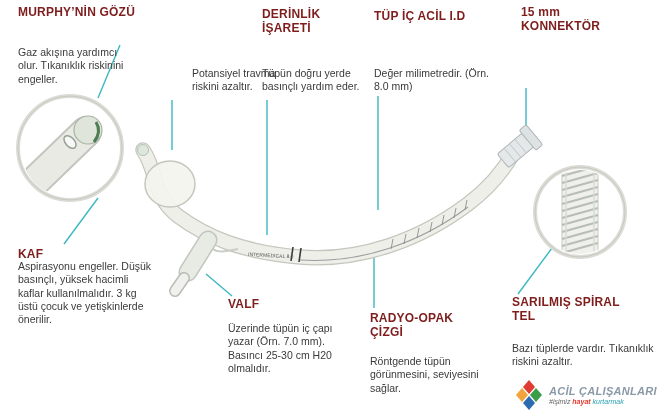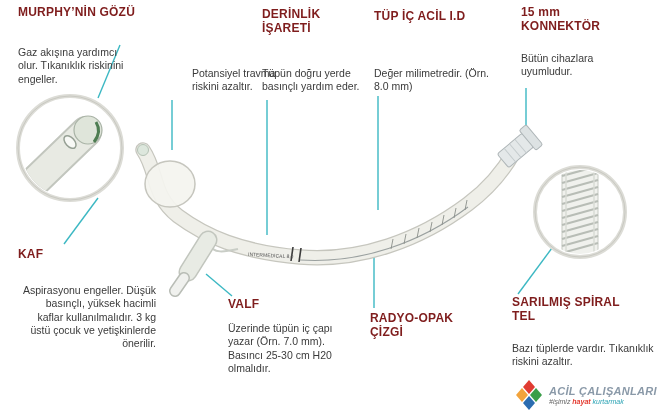--- a/index.html
+++ b/index.html
@@ -20,21 +20,21 @@
   .t-valf   { left:228px; top:298px; width:100px; }
   .t-radio  { left:370px; top:312px; width:112px; }
   .t-spiral { left:512px; top:296px; width:128px; }
 
   
   .d-murphy { left:18px;  top:46px;  width:120px; }
   .d-soft   { left:168px; top:67px;  width:92px;margin-left:24px;  }
   .d-depth  { left:262px; top:67px;  width:102px; }
   .d-id     { left:374px; top:67px;  width:126px; }
   .d-conn   { left:521px; top:52px;  width:112px; }
-  .d-kaf    { left:18px;  top:284px; width:138px;text-align:right; }
+  .d-kaf    { left:18px;  top:260px; width:138px; }
   .d-valf   { left:228px; top:322px; width:118px; }
   .d-radio  { left:370px; top:355px; width:118px; }
   .d-spiral { left:512px; top:342px; width:150px; }
 
   .logo { position:absolute; left:514px; top:379px; display:flex; align-items:center; gap:5px; }
   .logo-text { display:flex; flex-direction:column; line-height:1.1; }
   .logo-name { font-size:11px; font-weight:700; color:#8a99a8; letter-spacing:.3px; font-style:italic; }
   .logo-tag  { font-size:7px; font-style:italic; color:#666; margin-top:1px; }
   .logo-tag .hl  { color:#e4392e; font-weight:700; }
   .logo-tag .tl  { color:#2ba3b4; }
@@ -150,29 +150,29 @@
 
   <p class="desc  d-soft">Potansiyel travma riskini azaltır.</p>
 
   <h3 class="title t-depth">DERİNLİK İŞARETİ</h3>
   <p class="desc  d-depth">Tüpün doğru yerde basınçlı yardım eder.</p>
 
   <h3 class="title t-id">TÜP İÇ ACİL I.D</h3>
   <p class="desc  d-id">Değer milimetredir. (Örn. 8.0 mm)</p>
 
   <h3 class="title t-conn">15 mm KONNEKTÖR</h3>
-  <p class="desc  d-conn">Bütün cihazlara uyumludur.</p>
 
   <h3 class="title t-kaf">KAF</h3>
   <p class="desc  d-kaf">Aspirasyonu engeller. Düşük basınçlı, yüksek hacimli kaflar kullanılmalıdır. 3 kg üstü çocuk ve yetişkinlerde önerilir.</p>
 
   <h3 class="title t-valf">VALF</h3>
   <p class="desc  d-valf">Üzerinde tüpün iç çapı yazar (Örn. 7.0 mm). Basıncı 25-30 cm H20 olmalıdır.</p>
 
   <h3 class="title t-radio">RADYO-OPAK ÇİZGİ</h3>
+  <p class="desc  d-radio">Röntgende tüpün görünmesini, seviyesini sağlar.</p>
 
   <h3 class="title t-spiral">SARILMIŞ SPİRAL TEL</h3>
   <p class="desc  d-spiral">Bazı tüplerde vardır. Tıkanıklık riskini azaltır.</p>
 
   <div class="logo">
     <svg width="30" height="32" viewBox="0 0 30 32" aria-hidden="true">
       <path d="M 15 1 L 21 8 L 15 15 L 9 8 Z" fill="#e03c31"></path>
       <path d="M 22 9 L 28 16 L 22 23 L 16 16 Z" fill="#3a9e49"></path>
       <path d="M 15 17 L 21 24 L 15 31 L 9 24 Z" fill="#2b6cb0"></path>
       <path d="M 8 9 L 14 16 L 8 23 L 2 16 Z" fill="#f2a33c"></path>

